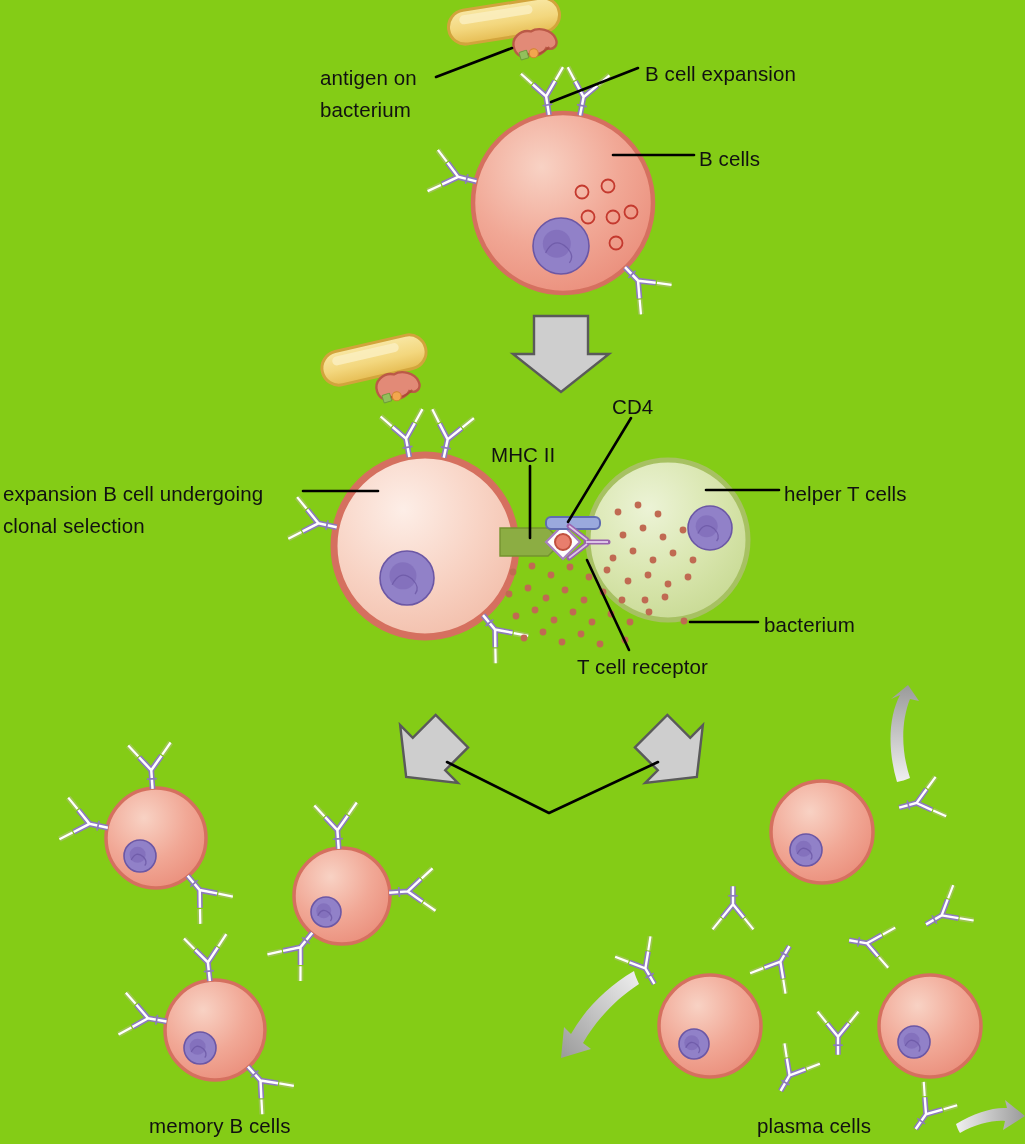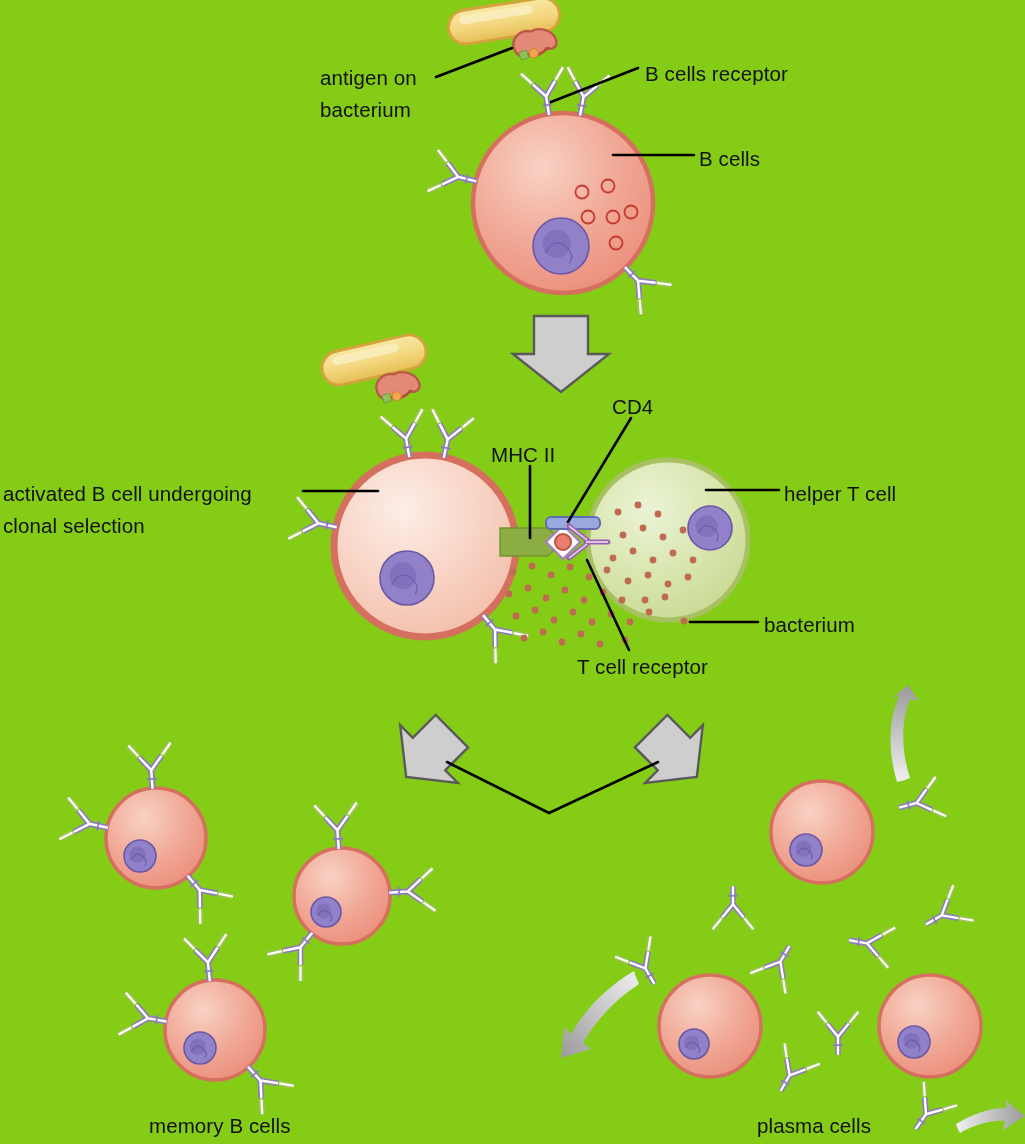--- a/index.html
+++ b/index.html
@@ -362,24 +362,24 @@
       <line x1="530" y1="466" x2="530" y2="538" stroke="#000000" stroke-width="2.6" stroke-linecap="round"></line>
       <line x1="631" y1="418" x2="568" y2="522" stroke="#000000" stroke-width="2.6" stroke-linecap="round"></line>
       <line x1="587" y1="560" x2="629" y2="650" stroke="#000000" stroke-width="2.6" stroke-linecap="round"></line>
       <line x1="706" y1="490" x2="779" y2="490" stroke="#000000" stroke-width="2.6" stroke-linecap="round"></line>
       <line x1="690" y1="622" x2="758" y2="622" stroke="#000000" stroke-width="2.6" stroke-linecap="round"></line>
       <polyline points="447,762 549,813 658,762" fill="none" stroke="#000000" stroke-width="2.6" stroke-linecap="round" stroke-linejoin="round"></polyline>
     </svg>
 
   <div class="lbl" style="left:320px;top:62px;">antigen on
 bacterium</div>
-  <div class="lbl" style="left:645px;top:58px;">B cells receptor</div>
+  <div class="lbl" style="left:645px;top:58px;">B cell expansion</div>
   <div class="lbl" style="left:699px;top:143px;">B cells</div>
-  <div class="lbl" style="left:3px;top:478px;">activated B cell undergoing
+  <div class="lbl" style="left:3px;top:478px;">expansion B cell undergoing
 clonal selection</div>
   <div class="lbl" style="left:491px;top:439px;">MHC II</div>
   <div class="lbl" style="left:612px;top:391px;">CD4</div>
-  <div class="lbl" style="left:784px;top:478px;">helper T cell</div>
+  <div class="lbl" style="left:784px;top:478px;">helper T cells</div>
   <div class="lbl" style="left:764px;top:609px;">bacterium</div>
   <div class="lbl" style="left:550px;top:651px;margin-left:27px;">T cell receptor</div>
   <div class="lbl" style="left:149px;top:1110px;">memory B cells</div>
   <div class="lbl" style="left:757px;top:1110px;">plasma cells</div>
 </div>
 
 </body></html>

